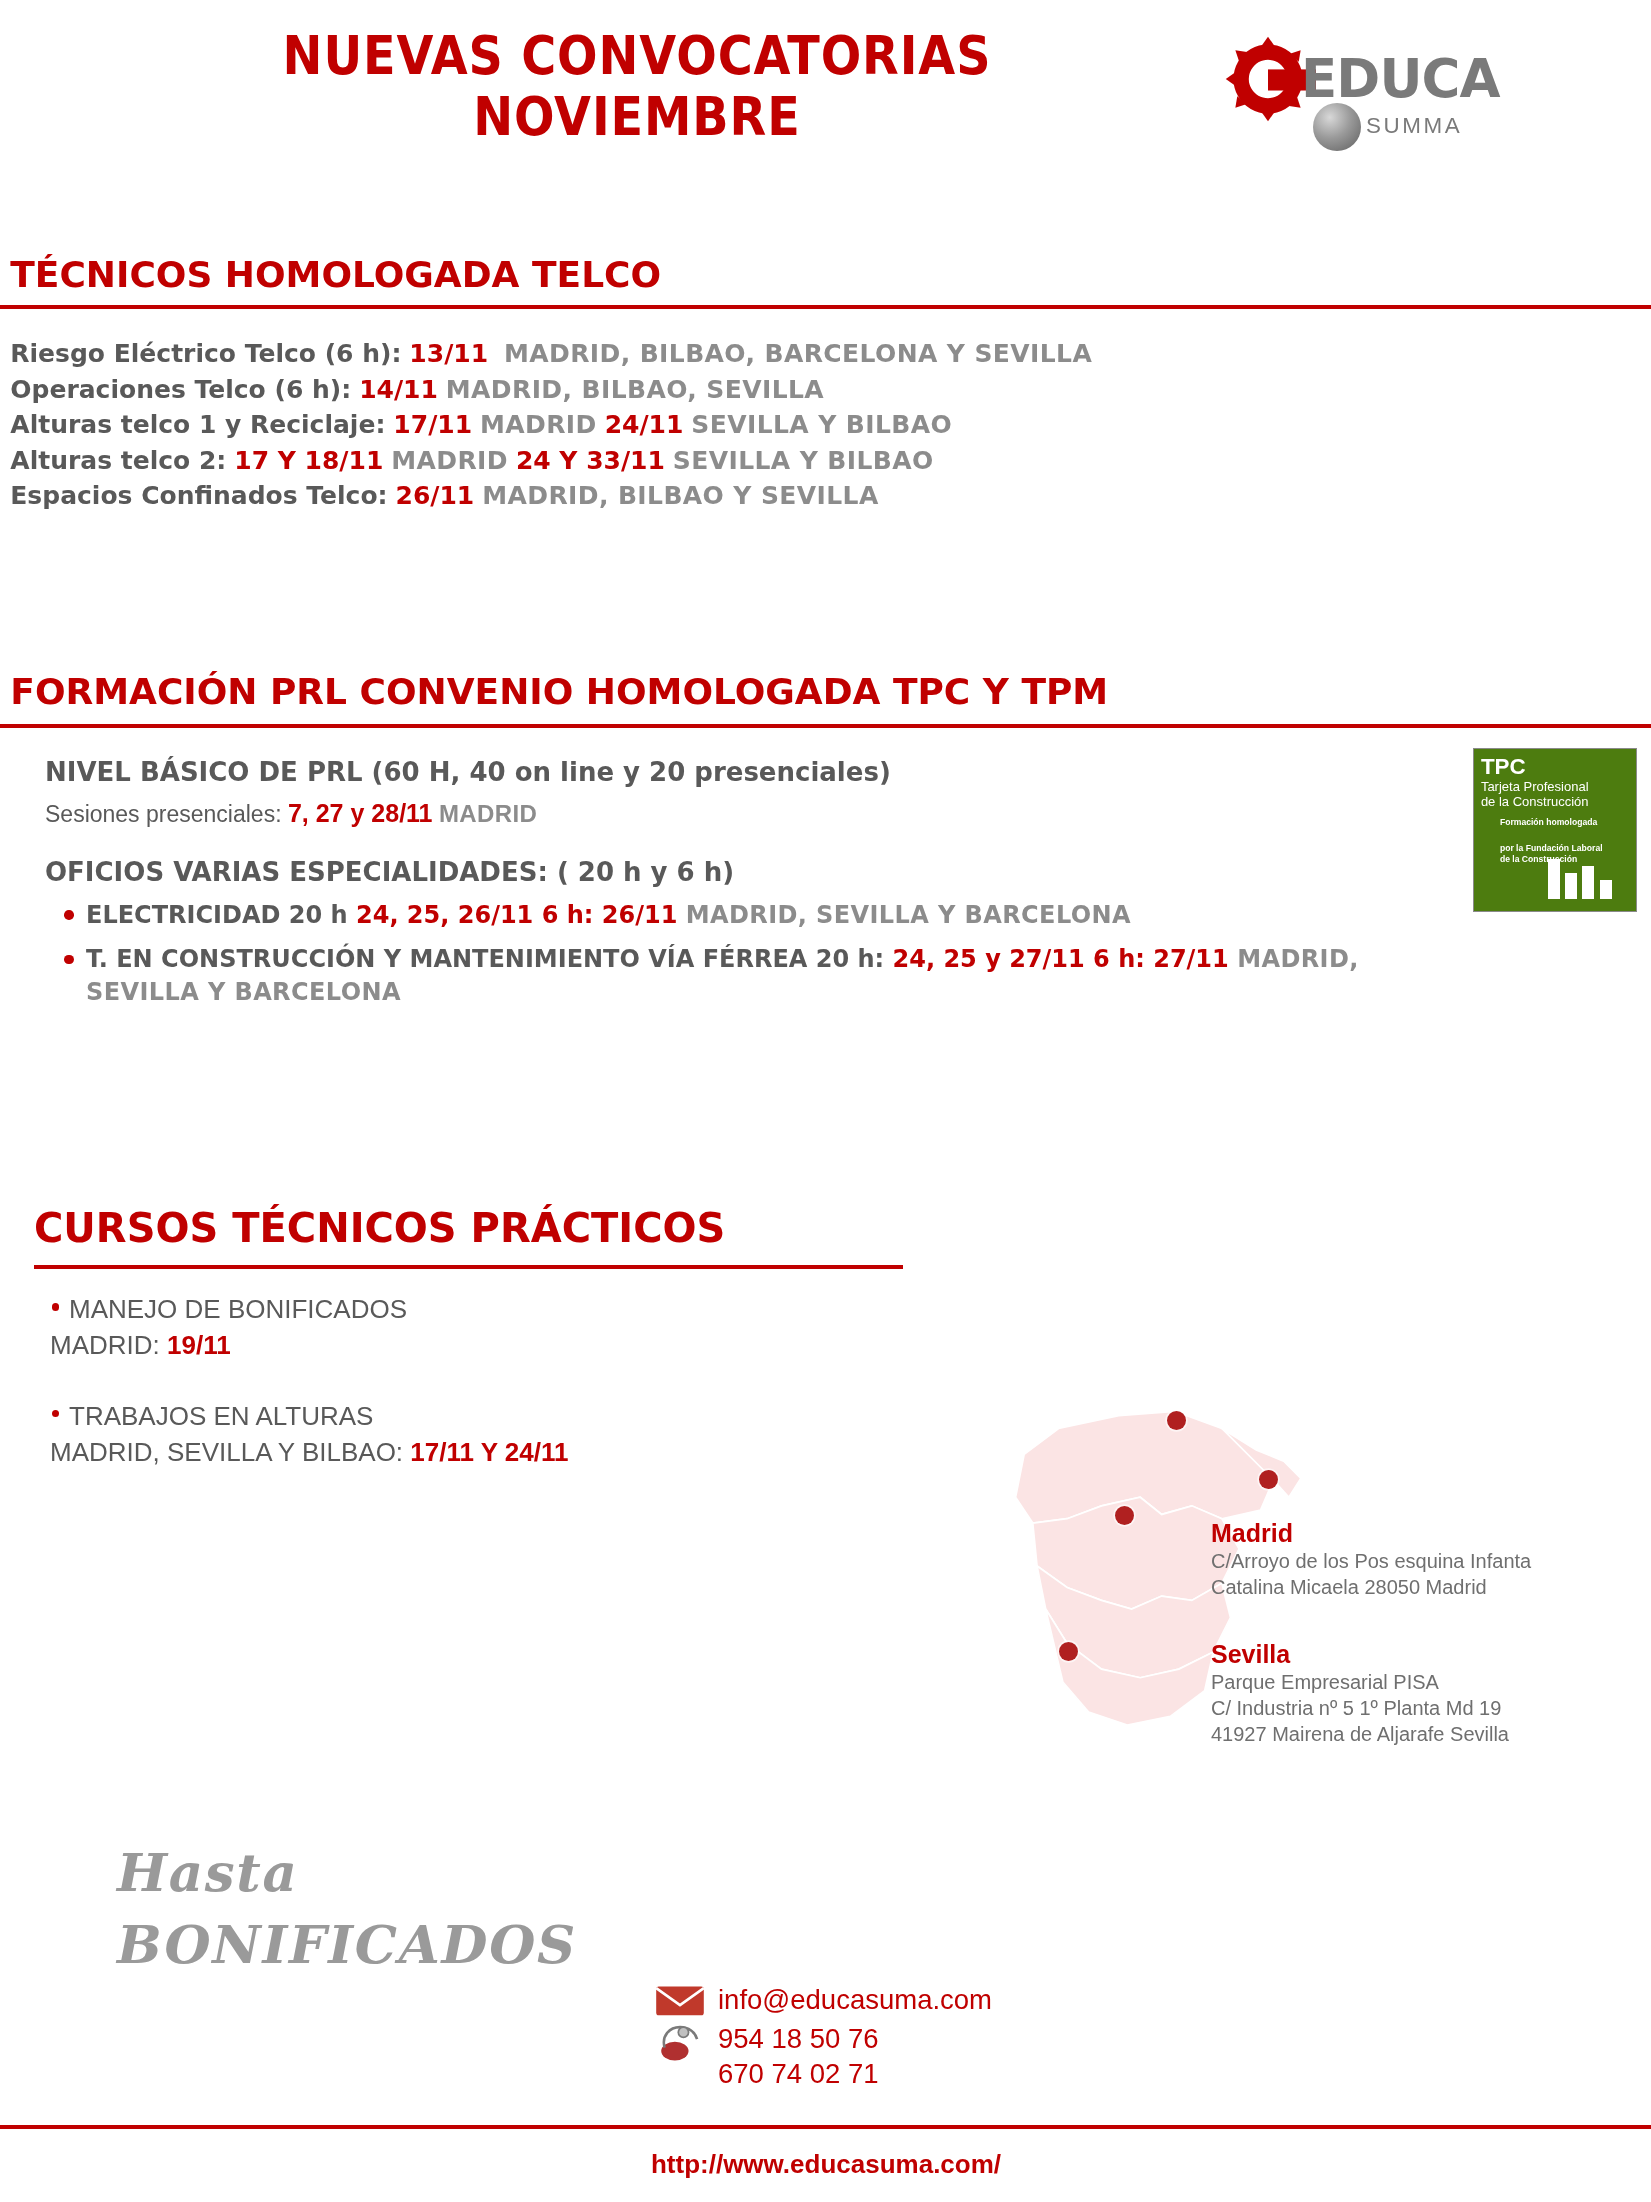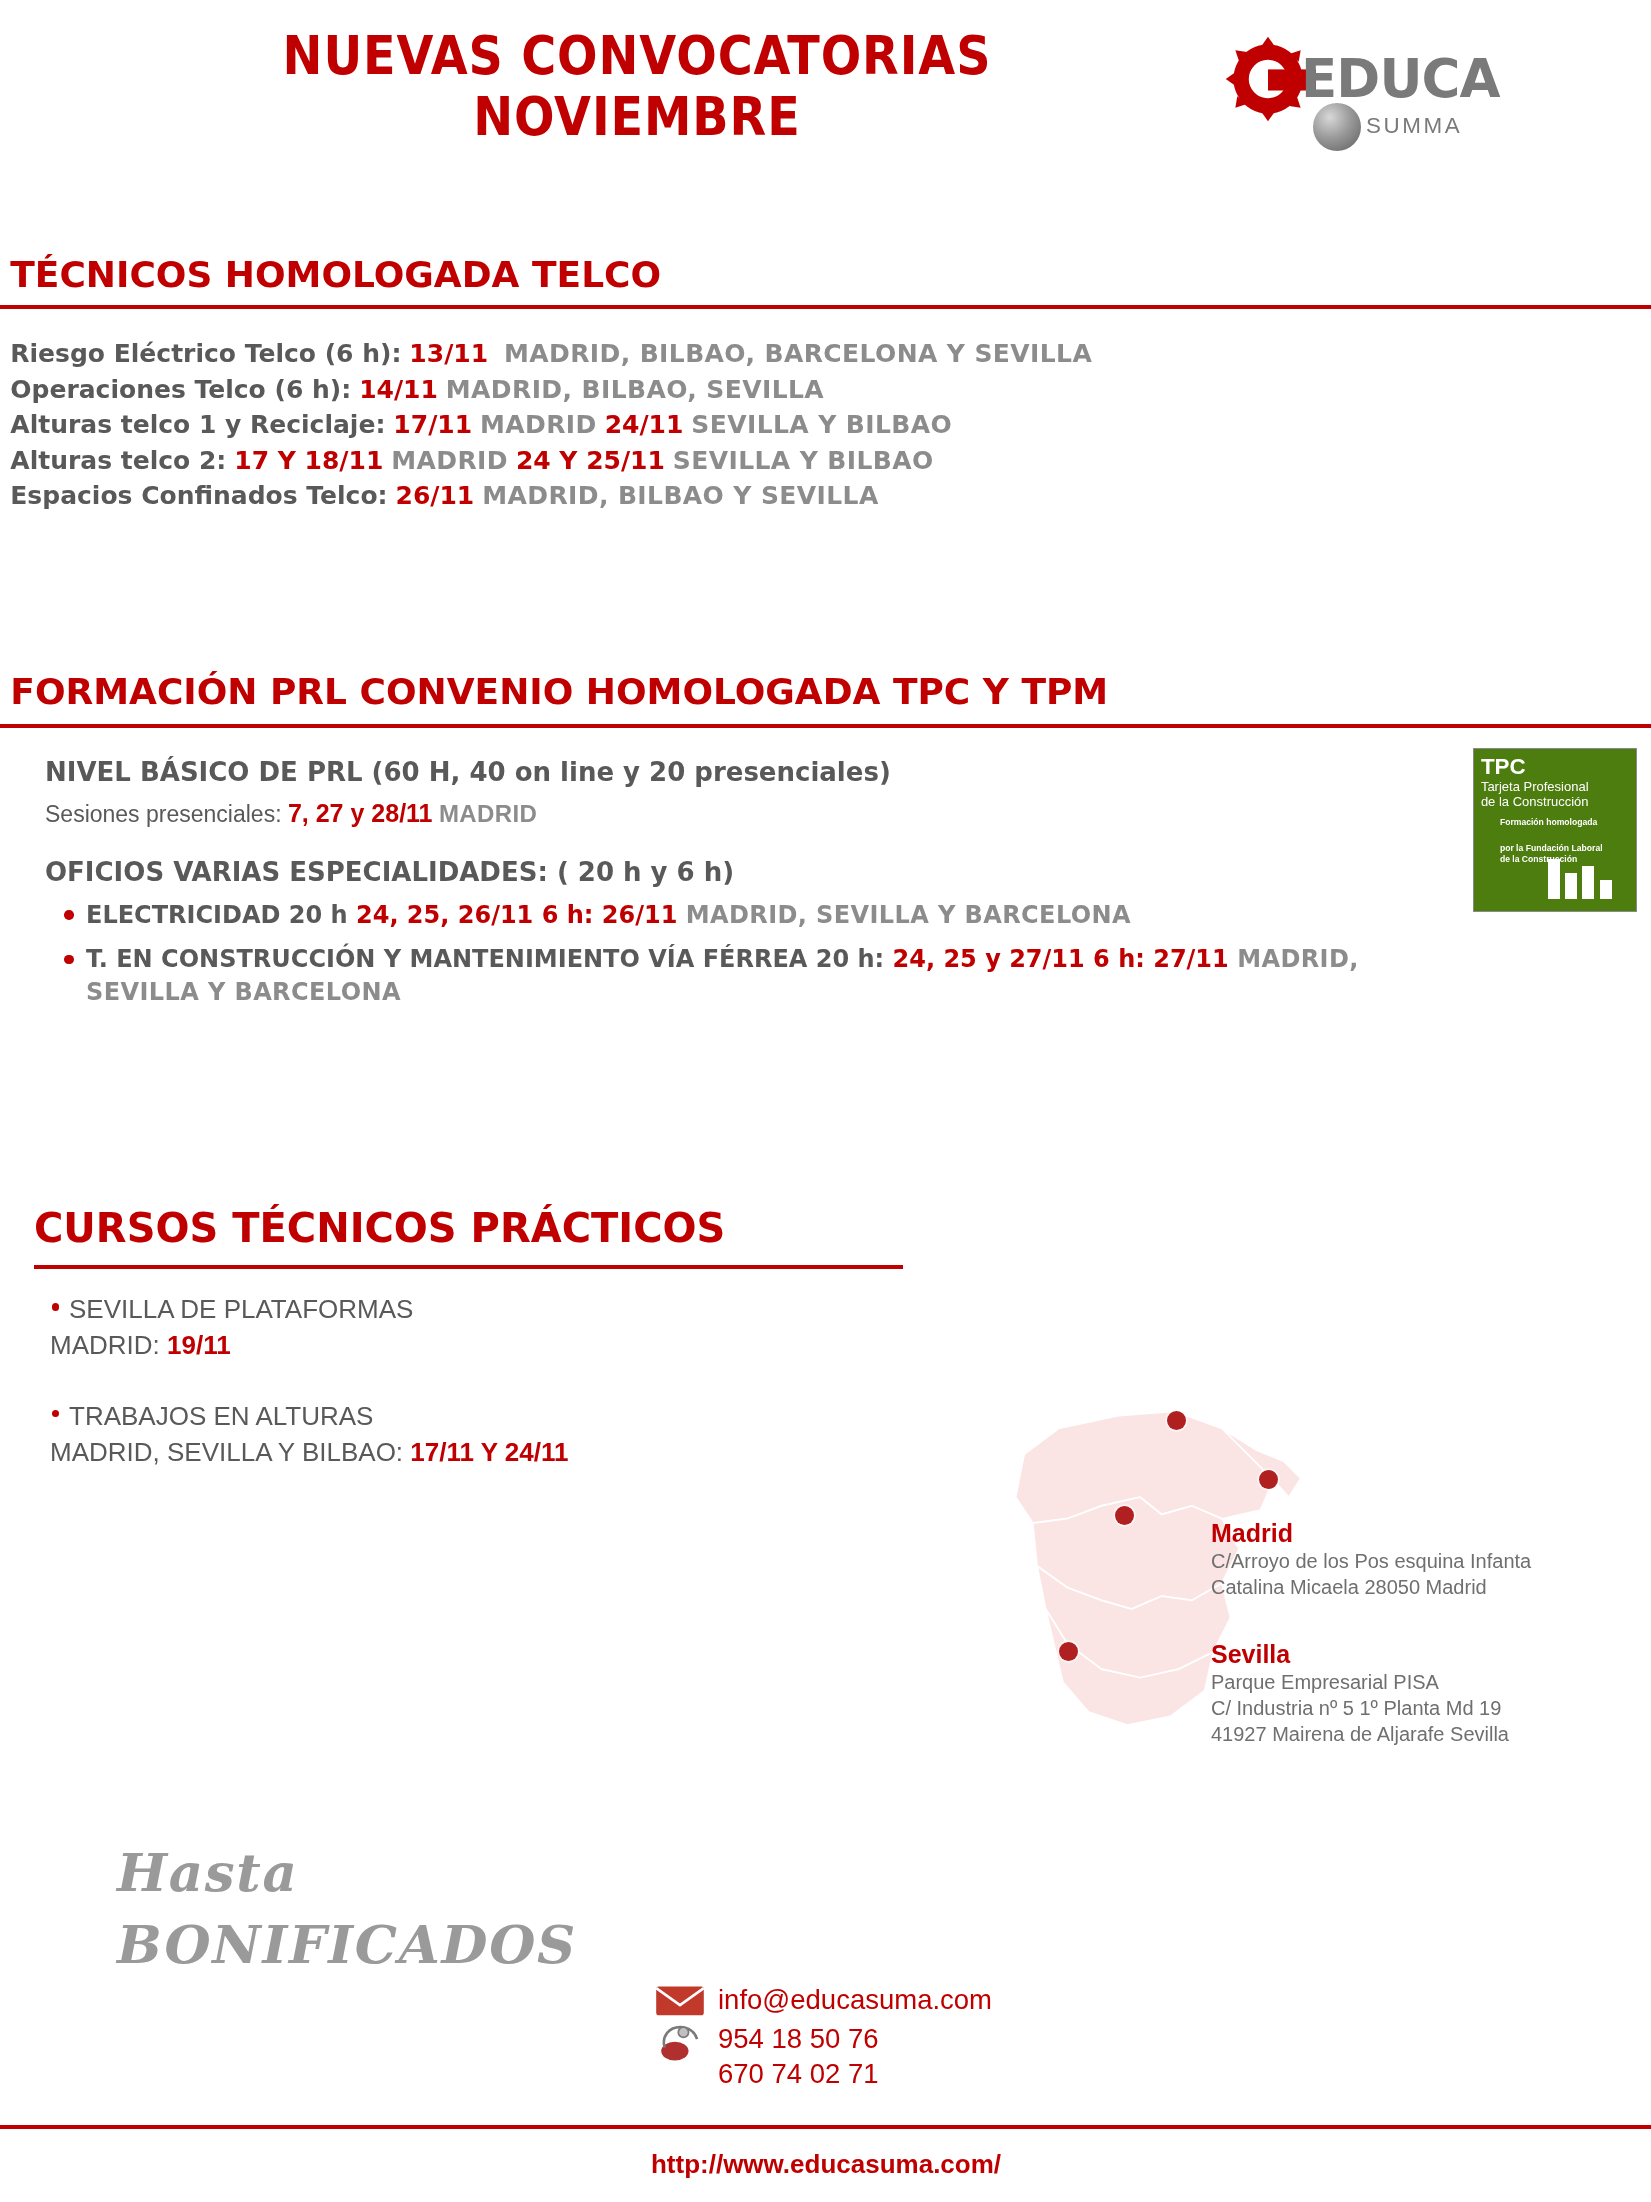--- a/index.html
+++ b/index.html
@@ -196,21 +196,21 @@
       <span class="lbl">Alturas telco 1 y Reciclaje:</span>
       <span class="date">17/11</span>
       <span class="city">MADRID</span>
       <span class="date">24/11</span>
       <span class="city">SEVILLA Y BILBAO</span>
     </div>
     <div class="row">
       <span class="lbl">Alturas telco 2:</span>
       <span class="date">17 Y 18/11</span>
       <span class="city">MADRID</span>
-      <span class="date">24 Y 25/11</span>
+      <span class="date">24 Y 33/11</span>
       <span class="city">SEVILLA Y BILBAO</span>
     </div>
     <div class="row">
       <span class="lbl">Espacios Confinados Telco:</span>
       <span class="date">26/11</span>
       <span class="city">MADRID, BILBAO Y SEVILLA</span>
     </div>
   </div>
 
   <div class="section-head" style="left:10.3px;top:671px;">FORMACIÓN PRL CONVENIO HOMOLOGADA TPC Y TPM</div>
@@ -258,21 +258,21 @@
       <i style="left:34px;width:12px;height:33px;"></i>
       <i style="left:52px;width:12px;height:19px;"></i>
     </div>
   </div>
 
   <div class="section-head" style="left:34px;top:1205px;font-size:40px;">CURSOS TÉCNICOS PRÁCTICOS</div>
   <div class="rule" style="left:34px;top:1265px;width:869px;"></div>
 
   <div class="cursos">
     <div class="item">
-      <div class="b"><span>SEVILLA DE PLATAFORMAS</span></div>
+      <div class="b"><span>MANEJO DE BONIFICADOS</span></div>
       <div>
         <span>MADRID:</span>
         <span class="date">19/11</span>
       </div>
     </div>
     <div class="gap"></div>
     <div class="item">
       <div class="b"><span>TRABAJOS EN ALTURAS</span></div>
       <div>
         <span>MADRID, SEVILLA Y BILBAO:</span>

